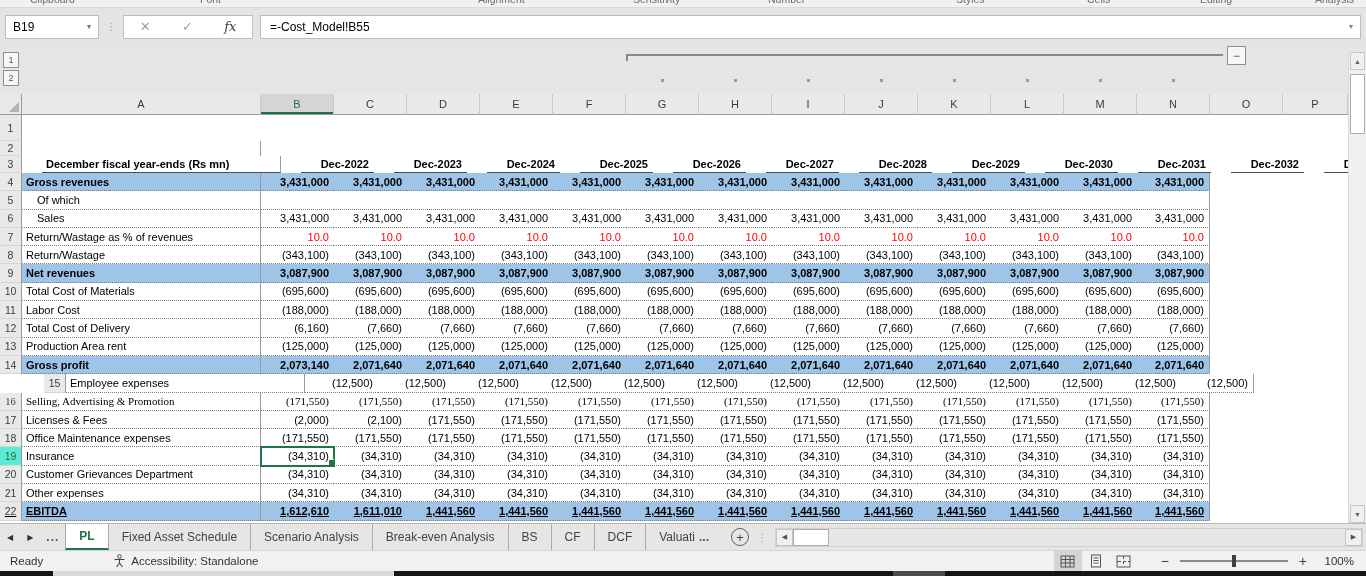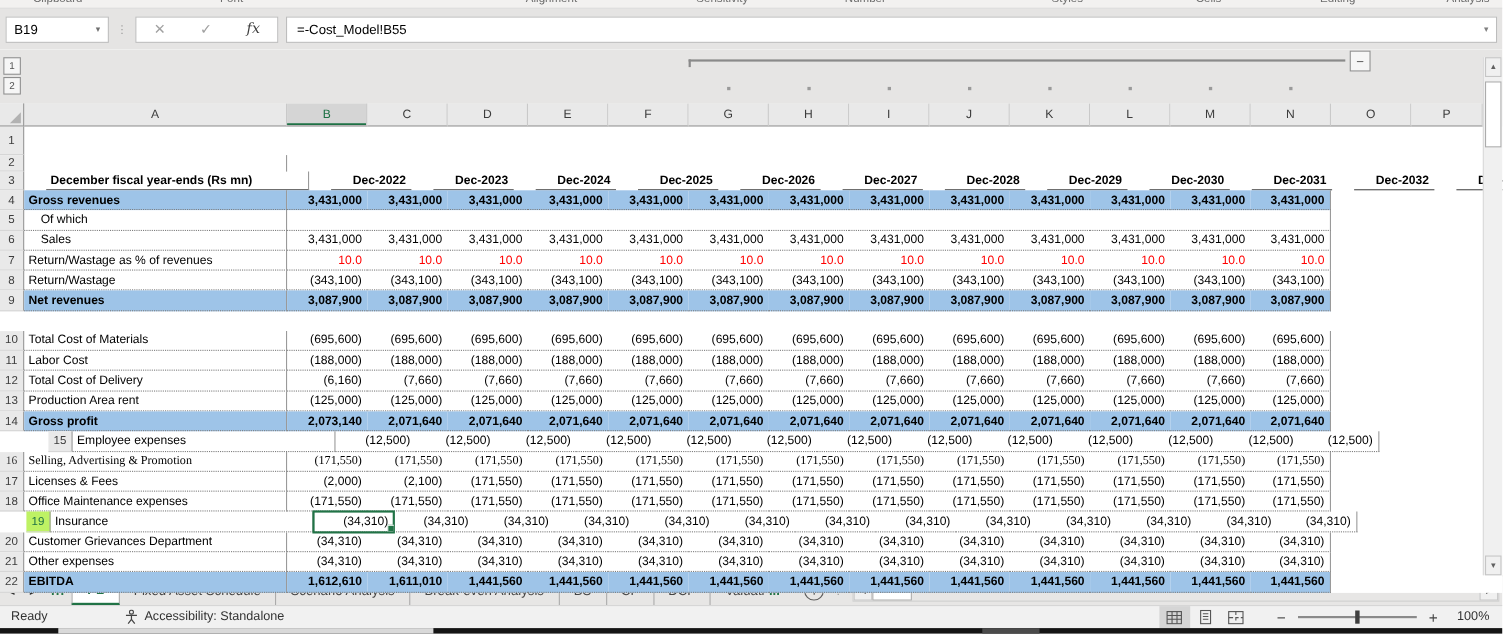--- a/index.html
+++ b/index.html
@@ -36,21 +36,21 @@
   #corner{width:22px;background:#E9E9E9;border-right:1px solid #9a9a9a;border-bottom:1px solid #9a9a9a;position:relative;}
   #corner::after{content:'';position:absolute;right:2px;bottom:2px;border-left:10px solid transparent;border-bottom:10px solid #B2B2B2;}
   .colhdr{display:flex;align-items:center;justify-content:center;font-size:11px;color:#3c3c3c;
           border-right:1px solid #C9C9C9;border-bottom:1px solid #9a9a9a;background:#E9E9E9;}
   .colhdr.sel{background:#D5D5D5;color:#1E7145;box-shadow:inset 0 -2px 0 #1E7145;}
 
   #rows{background:#fff;}
   .row{display:flex;}
   .rowhdr{width:22px;background:#E9E9E9;border-right:1px solid #9a9a9a;border-bottom:1px solid #D6D6D6;
           display:flex;align-items:center;justify-content:center;font-size:10.5px;color:#3c3c3c;flex:none;}
-  .rowhdr.sel{color:#1E7145;background:#bef264;margin-left:24px;}
+  .rowhdr.sel{color:#1E7145;background:#5eead4;}
   .cell{display:flex;align-items:center;flex:none;overflow:hidden;white-space:nowrap;}
   .labelcell{width:239px;padding-left:4px;border-right:1px solid #9a9a9a;}
   .labelcell.indent{padding-left:15px;}
   .val{width:73px;justify-content:flex-end;padding-right:5px;}
   .emptyO{width:73px;}
   .emptyP{width:65px;}
   .b{font-weight:bold;}
   .blue{background:#9EC4E8;}
   .red{color:#FF0000;}
   .dot{border-bottom:1px dotted #7d7d7d;}
@@ -336,21 +336,21 @@
           <div class="cell val blue b dot">3,087,900</div>
           <div class="cell val blue b dot">3,087,900</div>
           <div class="cell val blue b dot">3,087,900</div>
           <div class="cell val blue b dot">3,087,900</div>
           <div class="cell val blue b dot">3,087,900</div>
           <div class="cell val blue b dot">3,087,900</div>
           <div class="cell val blue b dot tright">3,087,900</div>
           <div class="cell emptyO"></div>
           <div class="cell emptyP"></div>
         </div>
-        <div class="row" style="height: 18.3px; margin-top: 18px;">
+        <div class="row" style="height: 18.3px;">
           <div class="rowhdr">10</div>
           <div class="cell labelcell dot">Total Cost of Materials</div>
           <div class="cell val dot">(695,600)</div>
           <div class="cell val dot">(695,600)</div>
           <div class="cell val dot">(695,600)</div>
           <div class="cell val dot">(695,600)</div>
           <div class="cell val dot">(695,600)</div>
           <div class="cell val dot">(695,600)</div>
           <div class="cell val dot">(695,600)</div>
           <div class="cell val dot">(695,600)</div>
@@ -564,21 +564,21 @@
           <div class="cell val dot">(34,310)</div>
           <div class="cell val dot">(34,310)</div>
           <div class="cell val dot">(34,310)</div>
           <div class="cell val dot">(34,310)</div>
           <div class="cell val dot">(34,310)</div>
           <div class="cell val dot">(34,310)</div>
           <div class="cell val dot tright">(34,310)</div>
           <div class="cell emptyO"></div>
           <div class="cell emptyP"></div>
         </div>
-        <div class="row" style="height: 18.3px;">
+        <div class="row" style="height: 18.3px; text-decoration: underline;">
           <div class="rowhdr">22</div>
           <div class="cell labelcell b blue dot">EBITDA</div>
           <div class="cell val blue b dot">1,612,610</div>
           <div class="cell val blue b dot">1,611,010</div>
           <div class="cell val blue b dot">1,441,560</div>
           <div class="cell val blue b dot">1,441,560</div>
           <div class="cell val blue b dot">1,441,560</div>
           <div class="cell val blue b dot">1,441,560</div>
           <div class="cell val blue b dot">1,441,560</div>
           <div class="cell val blue b dot">1,441,560</div>

